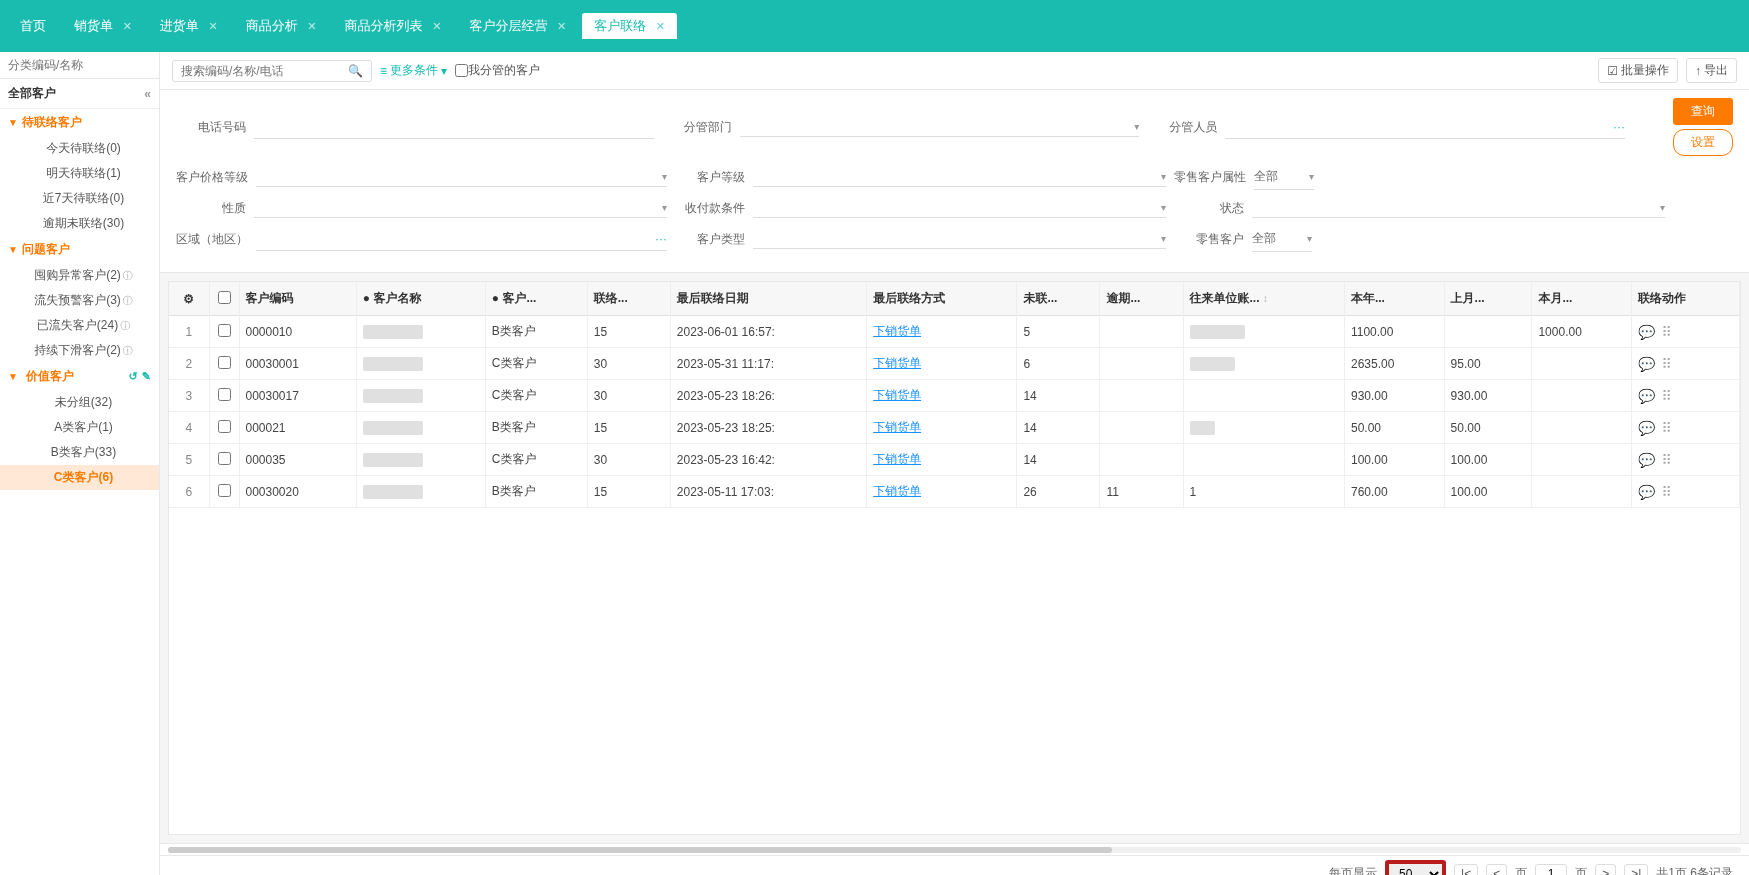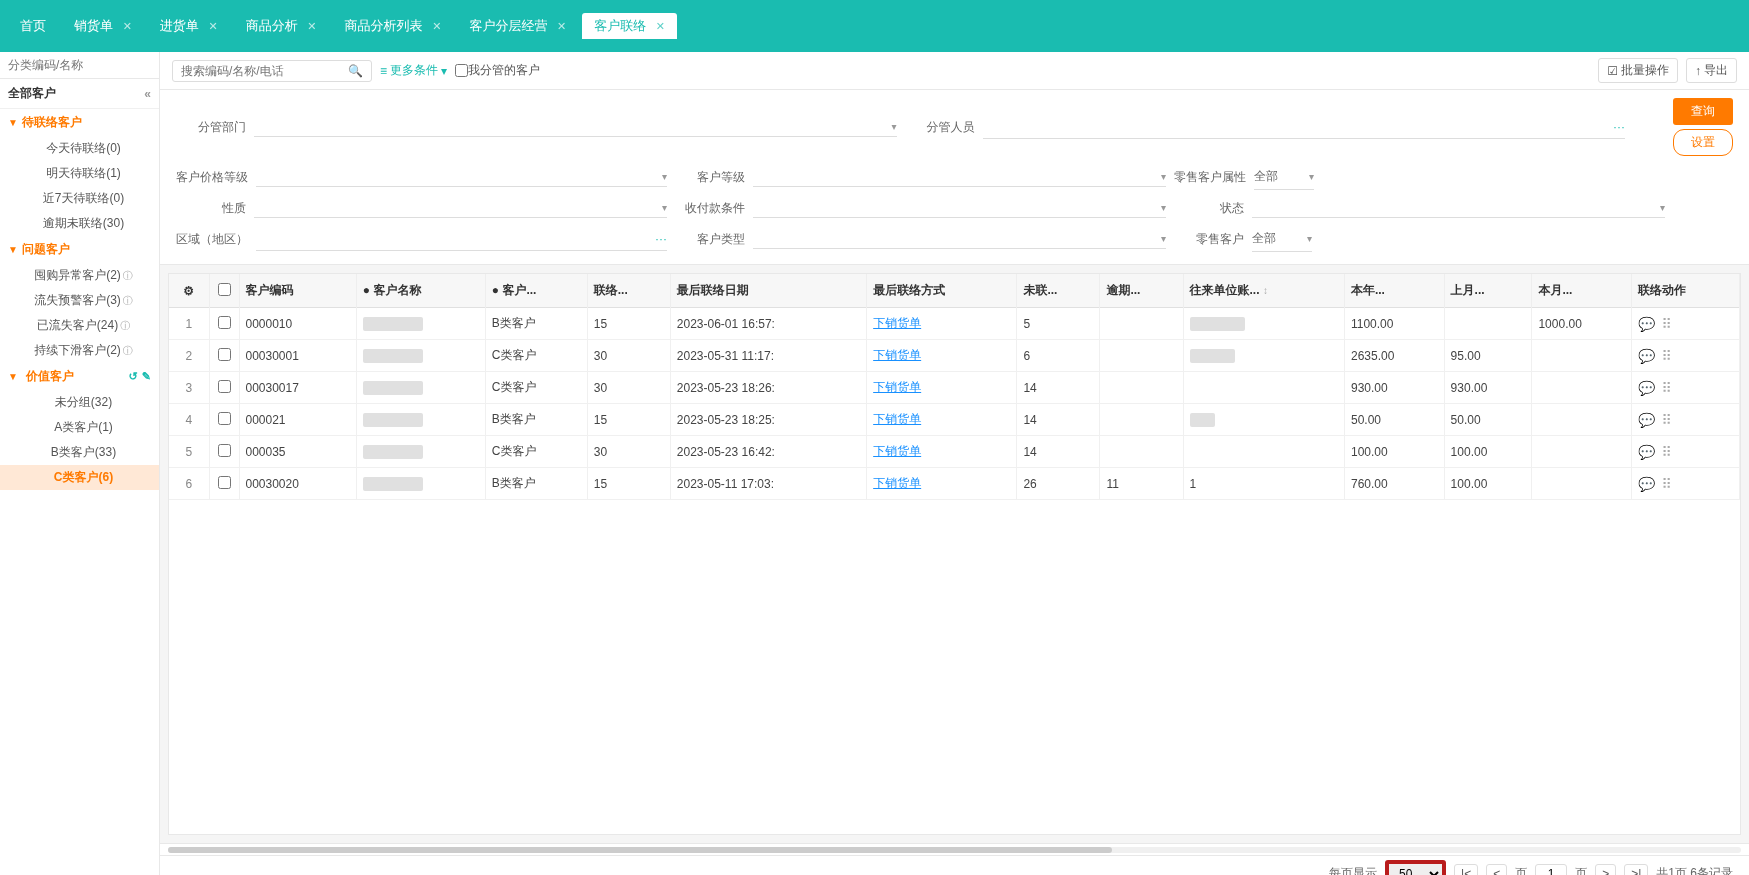--- a/index.html
+++ b/index.html
@@ -149,21 +149,21 @@
       background: #fff;
       padding: 8px 16px;
       border-bottom: 1px solid #e8e8e8;
     }
     .filter-row {
       display: flex;
       align-items: center;
       gap: 8px;
       margin-bottom: 8px;
     }
-    .filter-row:last-child { margin-bottom: 4px; }
+    .filter-row:last-child { margin-bottom: 12px; }
     .filter-group {
       display: flex;
       align-items: center;
       flex: 1;
       gap: 8px;
     }
     .filter-label {
       color: #666;
       min-width: 70px;
       text-align: right;
@@ -432,20 +432,24 @@
       </div>
       <div class="action-btn">
         <span>↑</span>
         <span>导出</span>
       </div>
     </div>
 
     <div class="adv-filter">
 
       <div class="filter-row">
+        <div class="filter-group">
+          <span class="filter-label">电话号码</span>
+          <input class="filter-input" type="text" style="">
+        </div>
         <div class="filter-group">
           <span class="filter-label">分管部门</span>
           <div class="filter-select">
             <span></span>
             <span class="chevron">▾</span>
           </div>
         </div>
         <div class="filter-group">
           <span class="filter-label">分管人员</span>
           <div class="filter-select">

